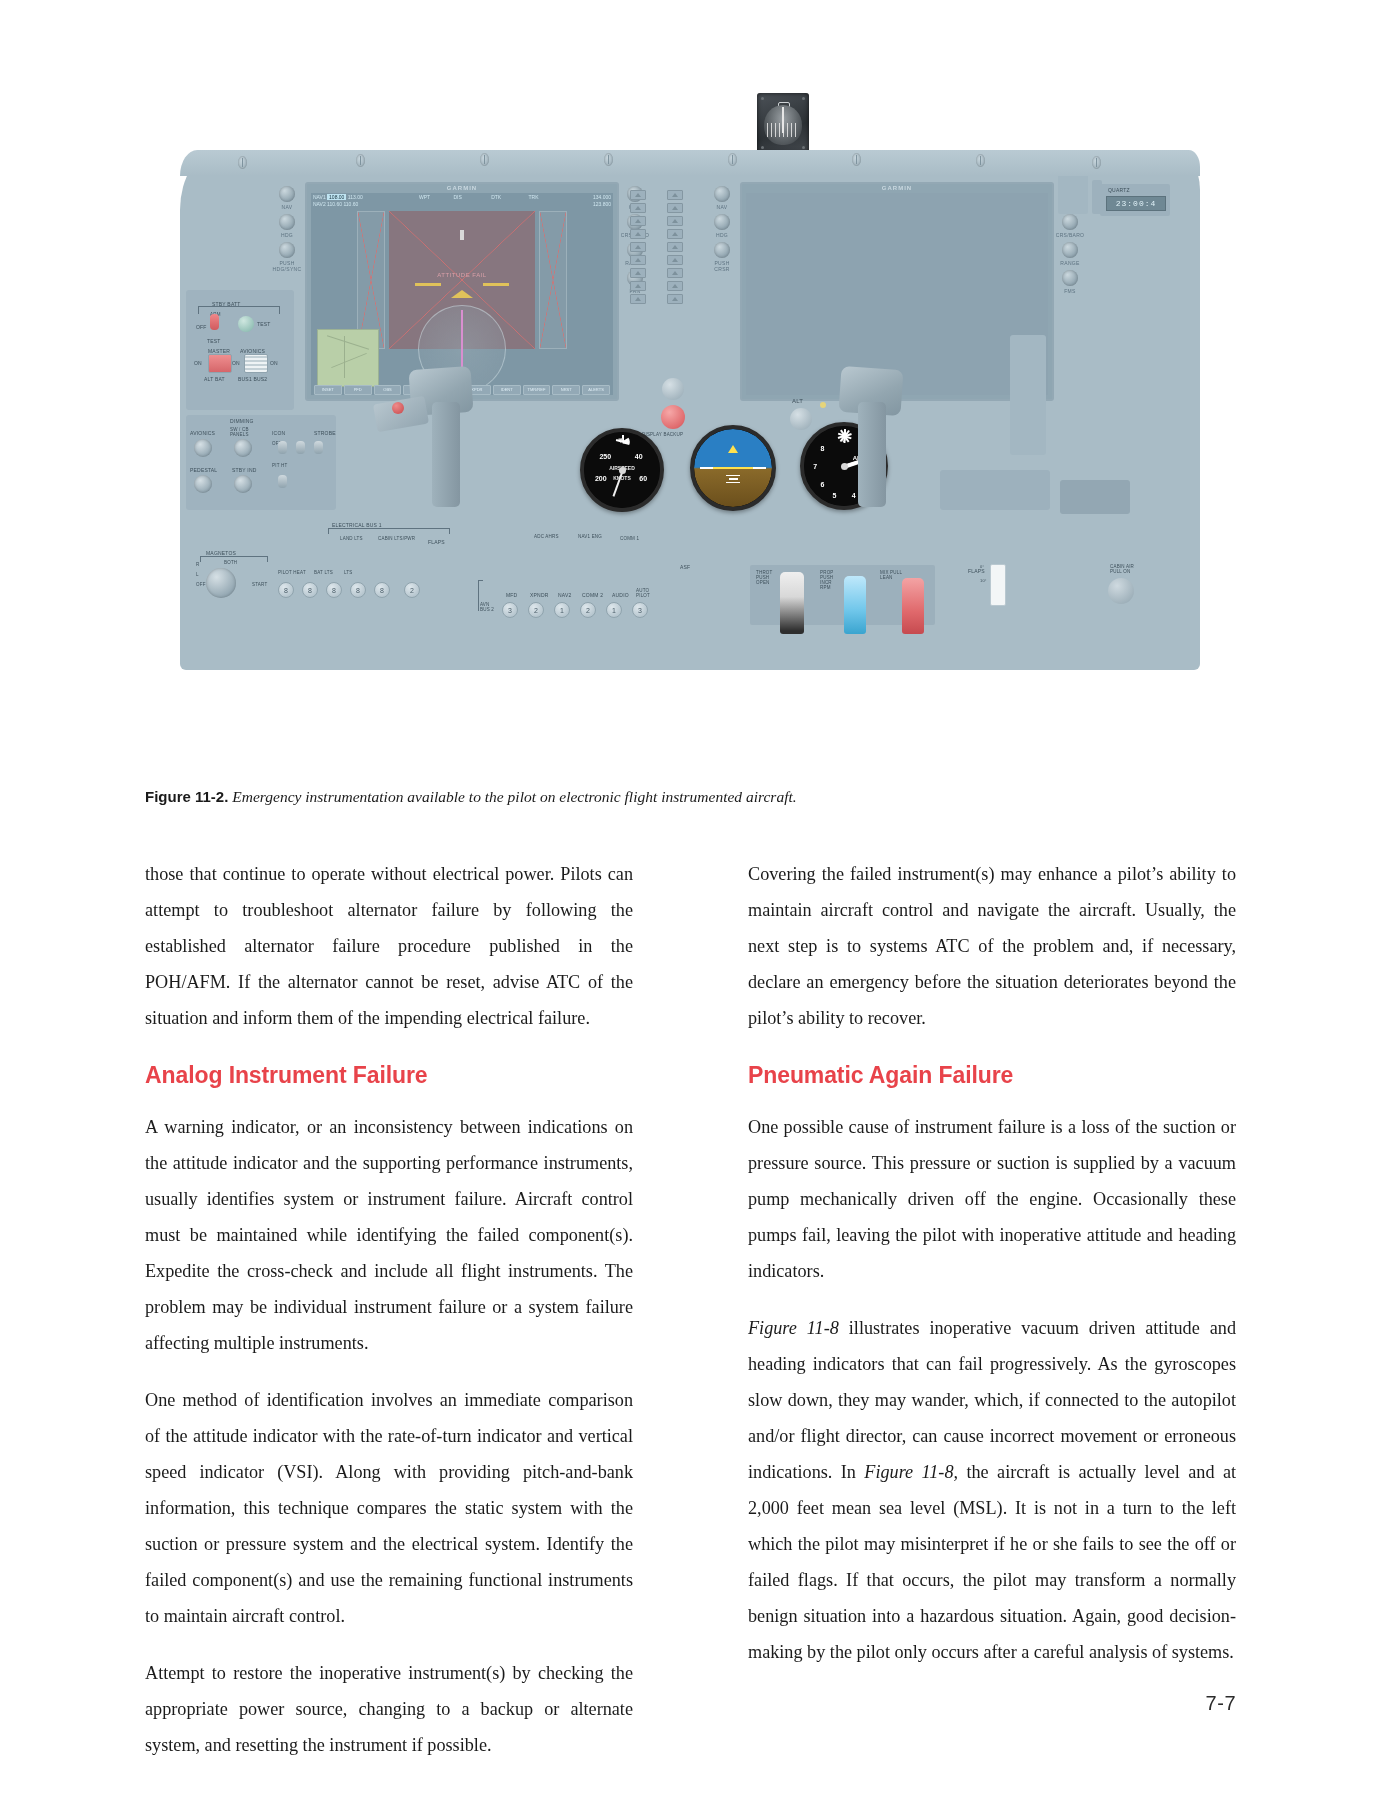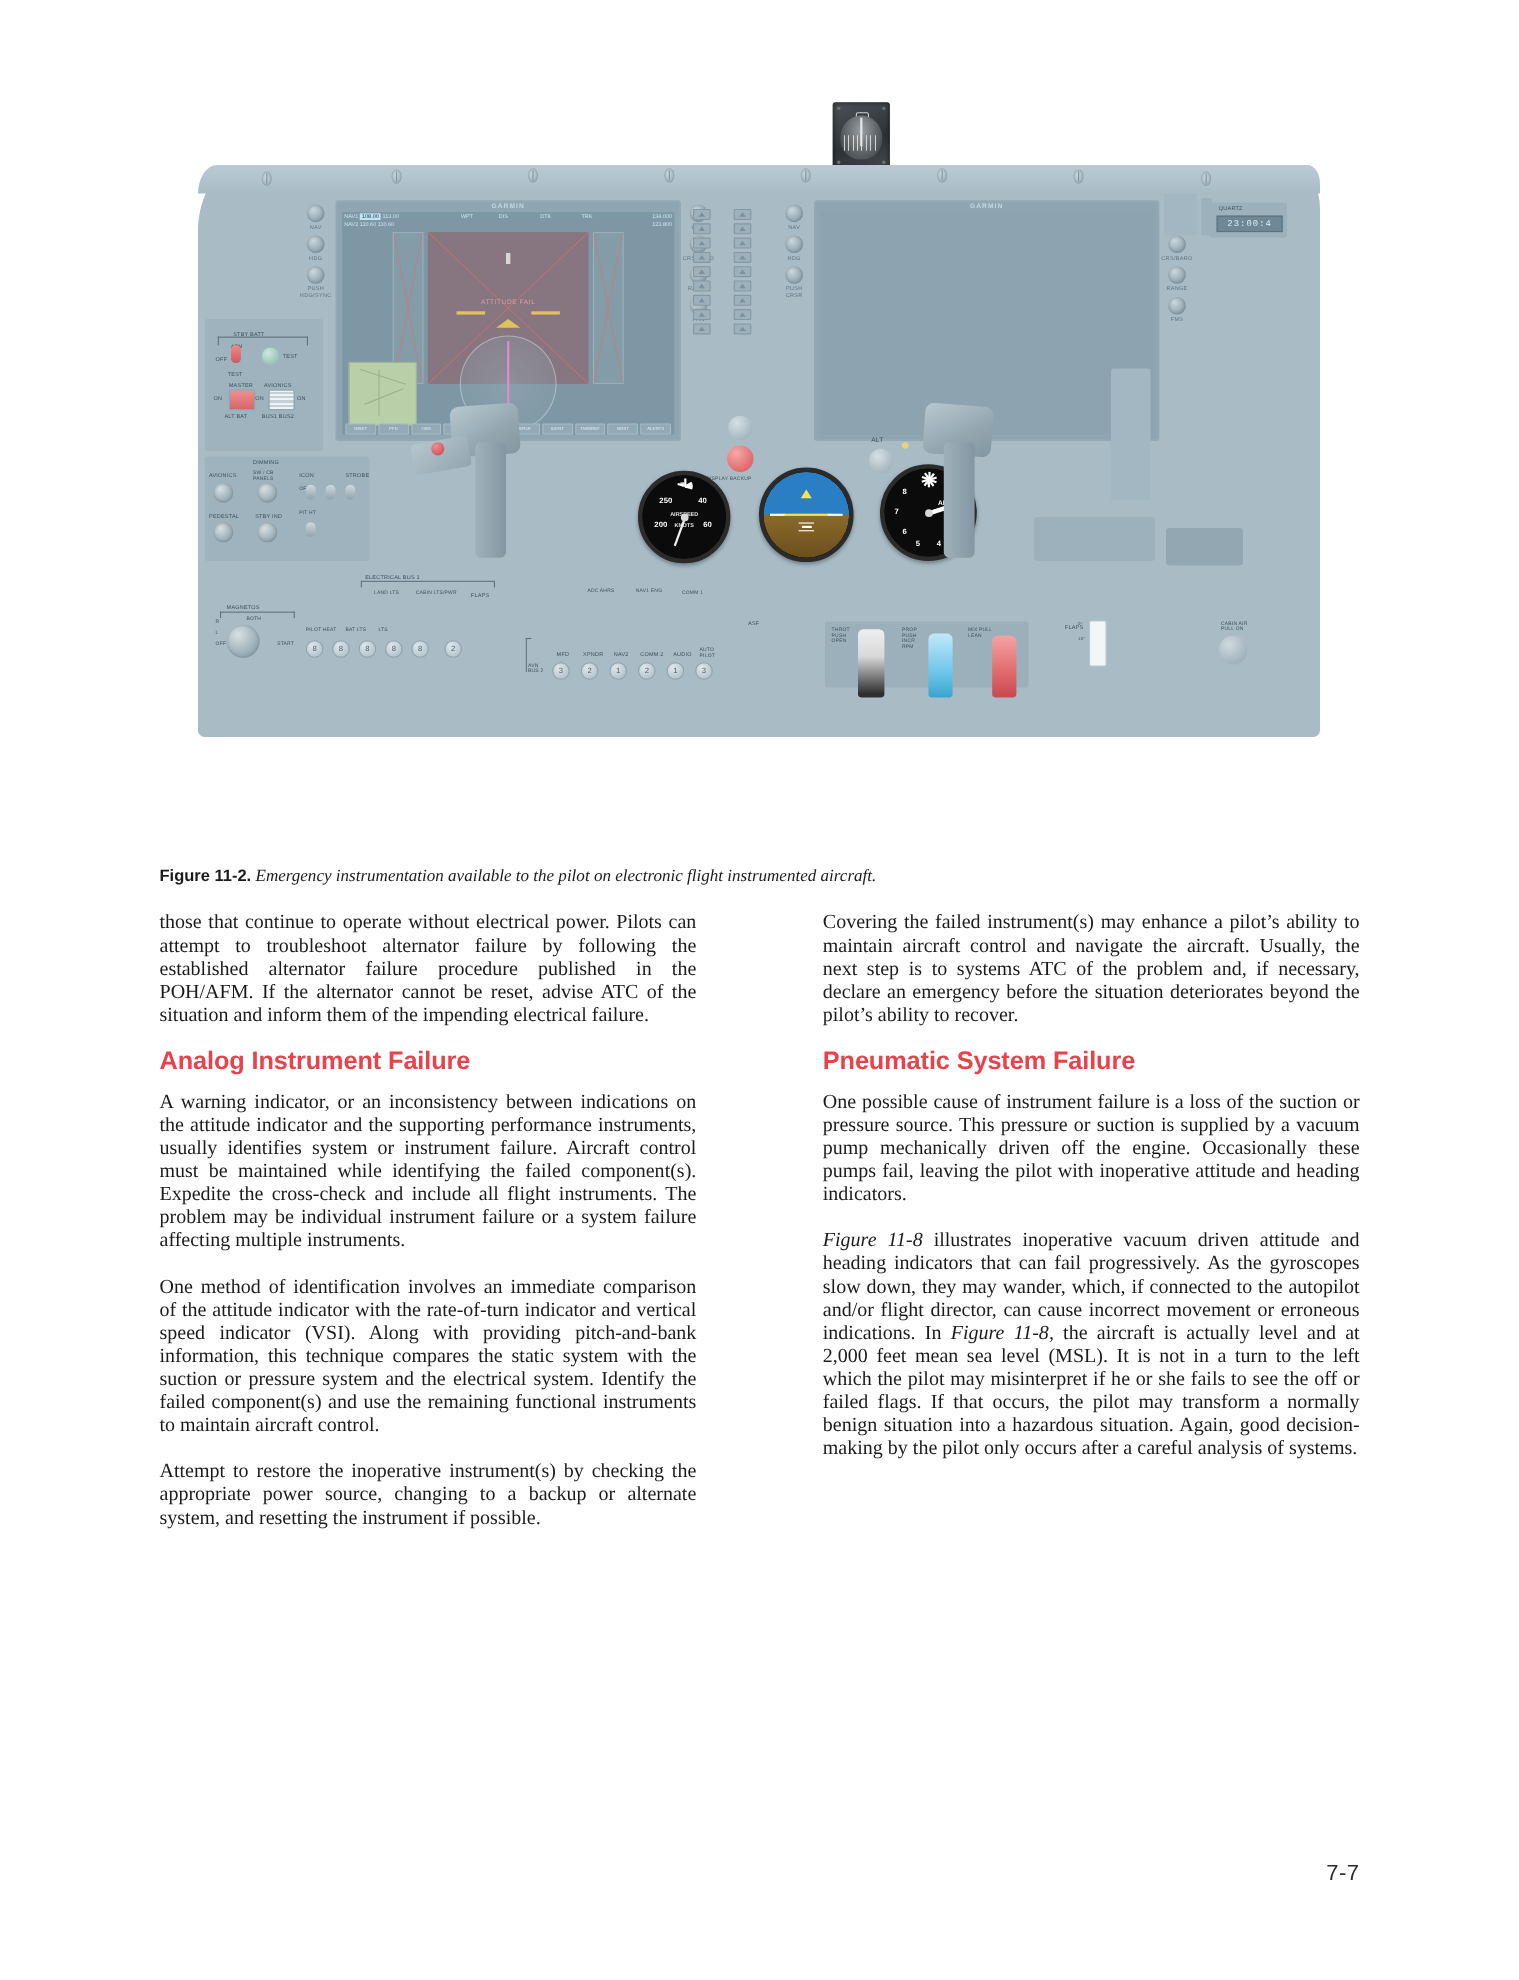--- a/index.html
+++ b/index.html
@@ -307,23 +307,24 @@
     font-family:"Liberation Serif", serif; font-size:15.5px; color:#1a1a1a;
   }
   .caption b { font-family:"Liberation Sans", sans-serif; font-size:15px; font-weight:bold; }
   .caption i { }
 
   
   .col {
     position:absolute;
     width:488px;
     font-size:18.2px;
-    line-height:21px;
+    line-height:36px;
     text-align: justify;
     color:#1b1b1b;
+    margin-top:28px;
   }
   .col.left  { left:145px;  top:828px; }
   .col.right { left:748px;  top:828px; }
 
   .col p { margin:0 0 21px 0; }
   .h2 {
     font-family:"Liberation Sans", sans-serif;
     font-size:23px;
     font-weight:bold;
     color:#e8434a;
@@ -747,20 +748,20 @@
 
   <div class="col left" id="col-left">
       <p>those that continue to operate without electrical power. Pilots can attempt to troubleshoot alternator failure by following the established alternator failure procedure published in the POH/AFM. If the alternator cannot be reset, advise ATC of the situation and inform them of the impending electrical failure.</p>
       <div class="h2">Analog Instrument Failure</div>
       <p>A warning indicator, or an inconsistency between indications on the attitude indicator and the supporting performance instruments, usually identifies system or instrument failure. Aircraft control must be maintained while identifying the failed component(s). Expedite the cross-check and include all flight instruments. The problem may be individual instrument failure or a system failure affecting multiple instruments.</p>
       <p>One method of identification involves an immediate comparison of the attitude indicator with the rate-of-turn indicator and vertical speed indicator (VSI). Along with providing pitch-and-bank information, this technique compares the static system with the suction or pressure system and the electrical system. Identify the failed component(s) and use the remaining functional instruments to maintain aircraft control.</p>
       <p>Attempt to restore the inoperative instrument(s) by checking the appropriate power source, changing to a backup or alternate system, and resetting the instrument if possible.</p>
     </div>
   <div class="col right" id="col-right">
       <p>Covering the failed instrument(s) may enhance a pilot’s ability to maintain aircraft control and navigate the aircraft. Usually, the next step is to systems ATC of the problem and, if necessary, declare an emergency before the situation deteriorates beyond the pilot’s ability to recover.</p>
-      <div class="h2">Pneumatic System Failure</div>
+      <div class="h2">Pneumatic Again Failure</div>
       <p>One possible cause of instrument failure is a loss of the suction or pressure source. This pressure or suction is supplied by a vacuum pump mechanically driven off the engine. Occasionally these pumps fail, leaving the pilot with inoperative attitude and heading indicators.</p>
       <p><em>Figure 11-8</em><span> illustrates inoperative vacuum driven attitude and heading indicators that can fail progressively. As the gyroscopes slow down, they may wander, which, if connected to the autopilot and/or flight director, can cause incorrect movement or erroneous indications. In </span><em>Figure 11-8,</em><span> the aircraft is actually level and at 2,000 feet mean sea level (MSL). It is not in a turn to the left which the pilot may misinterpret if he or she fails to see the off or failed flags. If that occurs, the pilot may transform a normally benign situation into a hazardous situation. Again, good decision-making by the pilot only occurs after a careful analysis of systems.</span></p>
     </div>
 
   <div class="folio">7-7</div>
 
 </div>
 
 </body></html>

